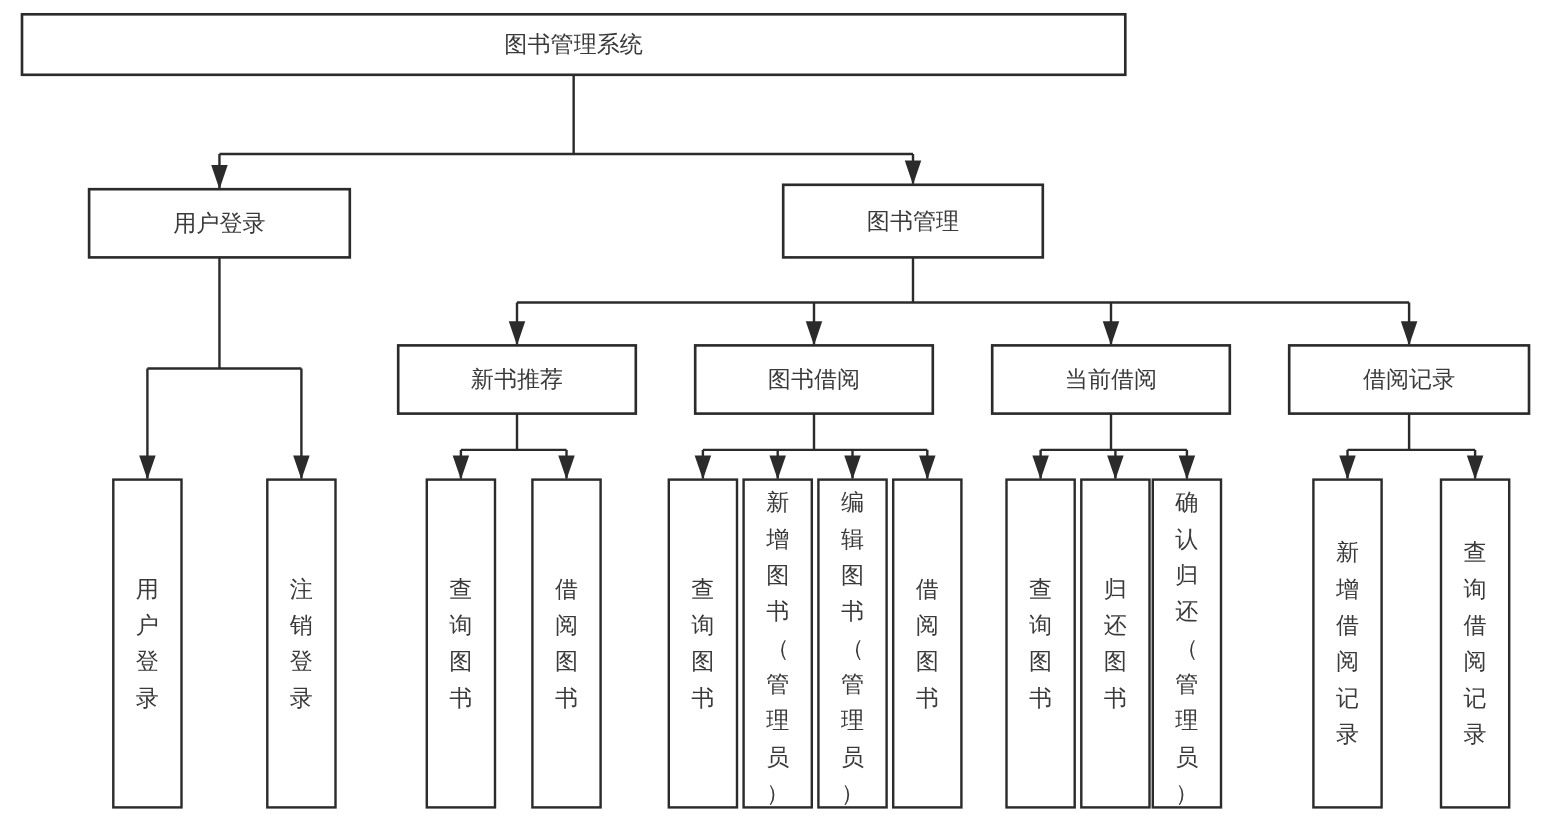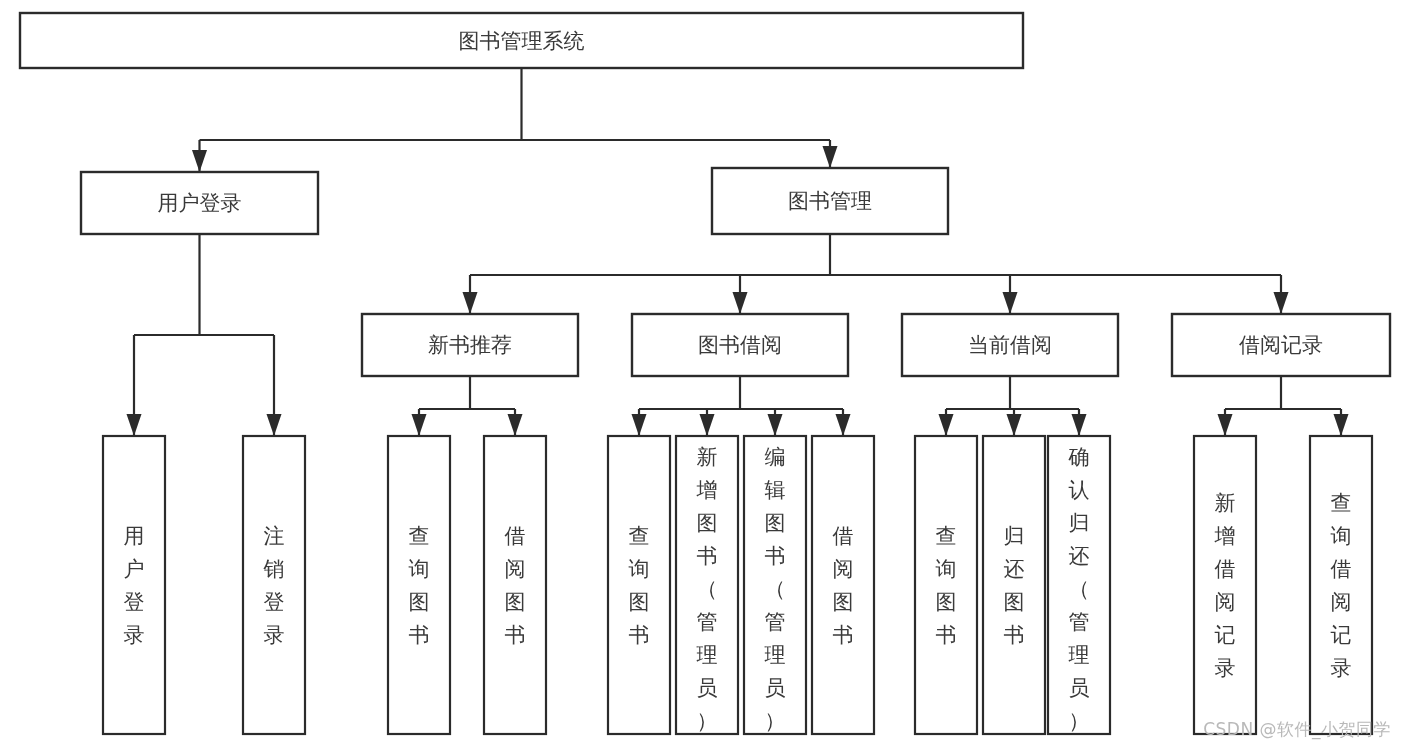--- a/index.html
+++ b/index.html
@@ -205,14 +205,13 @@
         <g>
           <rect x="1194" y="436" width="62" height="298" class="node-rect thin"></rect>
           <text x="1225" class="node-label vertical"><tspan x="1225" y="503.5">新</tspan><tspan x="1225" y="536.5">增</tspan><tspan x="1225" y="569.5">借</tspan><tspan x="1225" y="602.5">阅</tspan><tspan x="1225" y="635.5">记</tspan><tspan x="1225" y="668.5">录</tspan></text>
         </g>
         <g>
           <rect x="1310" y="436" width="62" height="298" class="node-rect thin"></rect>
           <text x="1341" class="node-label vertical"><tspan x="1341" y="503.5">查</tspan><tspan x="1341" y="536.5">询</tspan><tspan x="1341" y="569.5">借</tspan><tspan x="1341" y="602.5">阅</tspan><tspan x="1341" y="635.5">记</tspan><tspan x="1341" y="668.5">录</tspan></text>
         </g>
       </g>
   </svg>
-  <div class="watermark">CSDN @软件_小贺同学</div>
 </div>
 
 </body></html>

